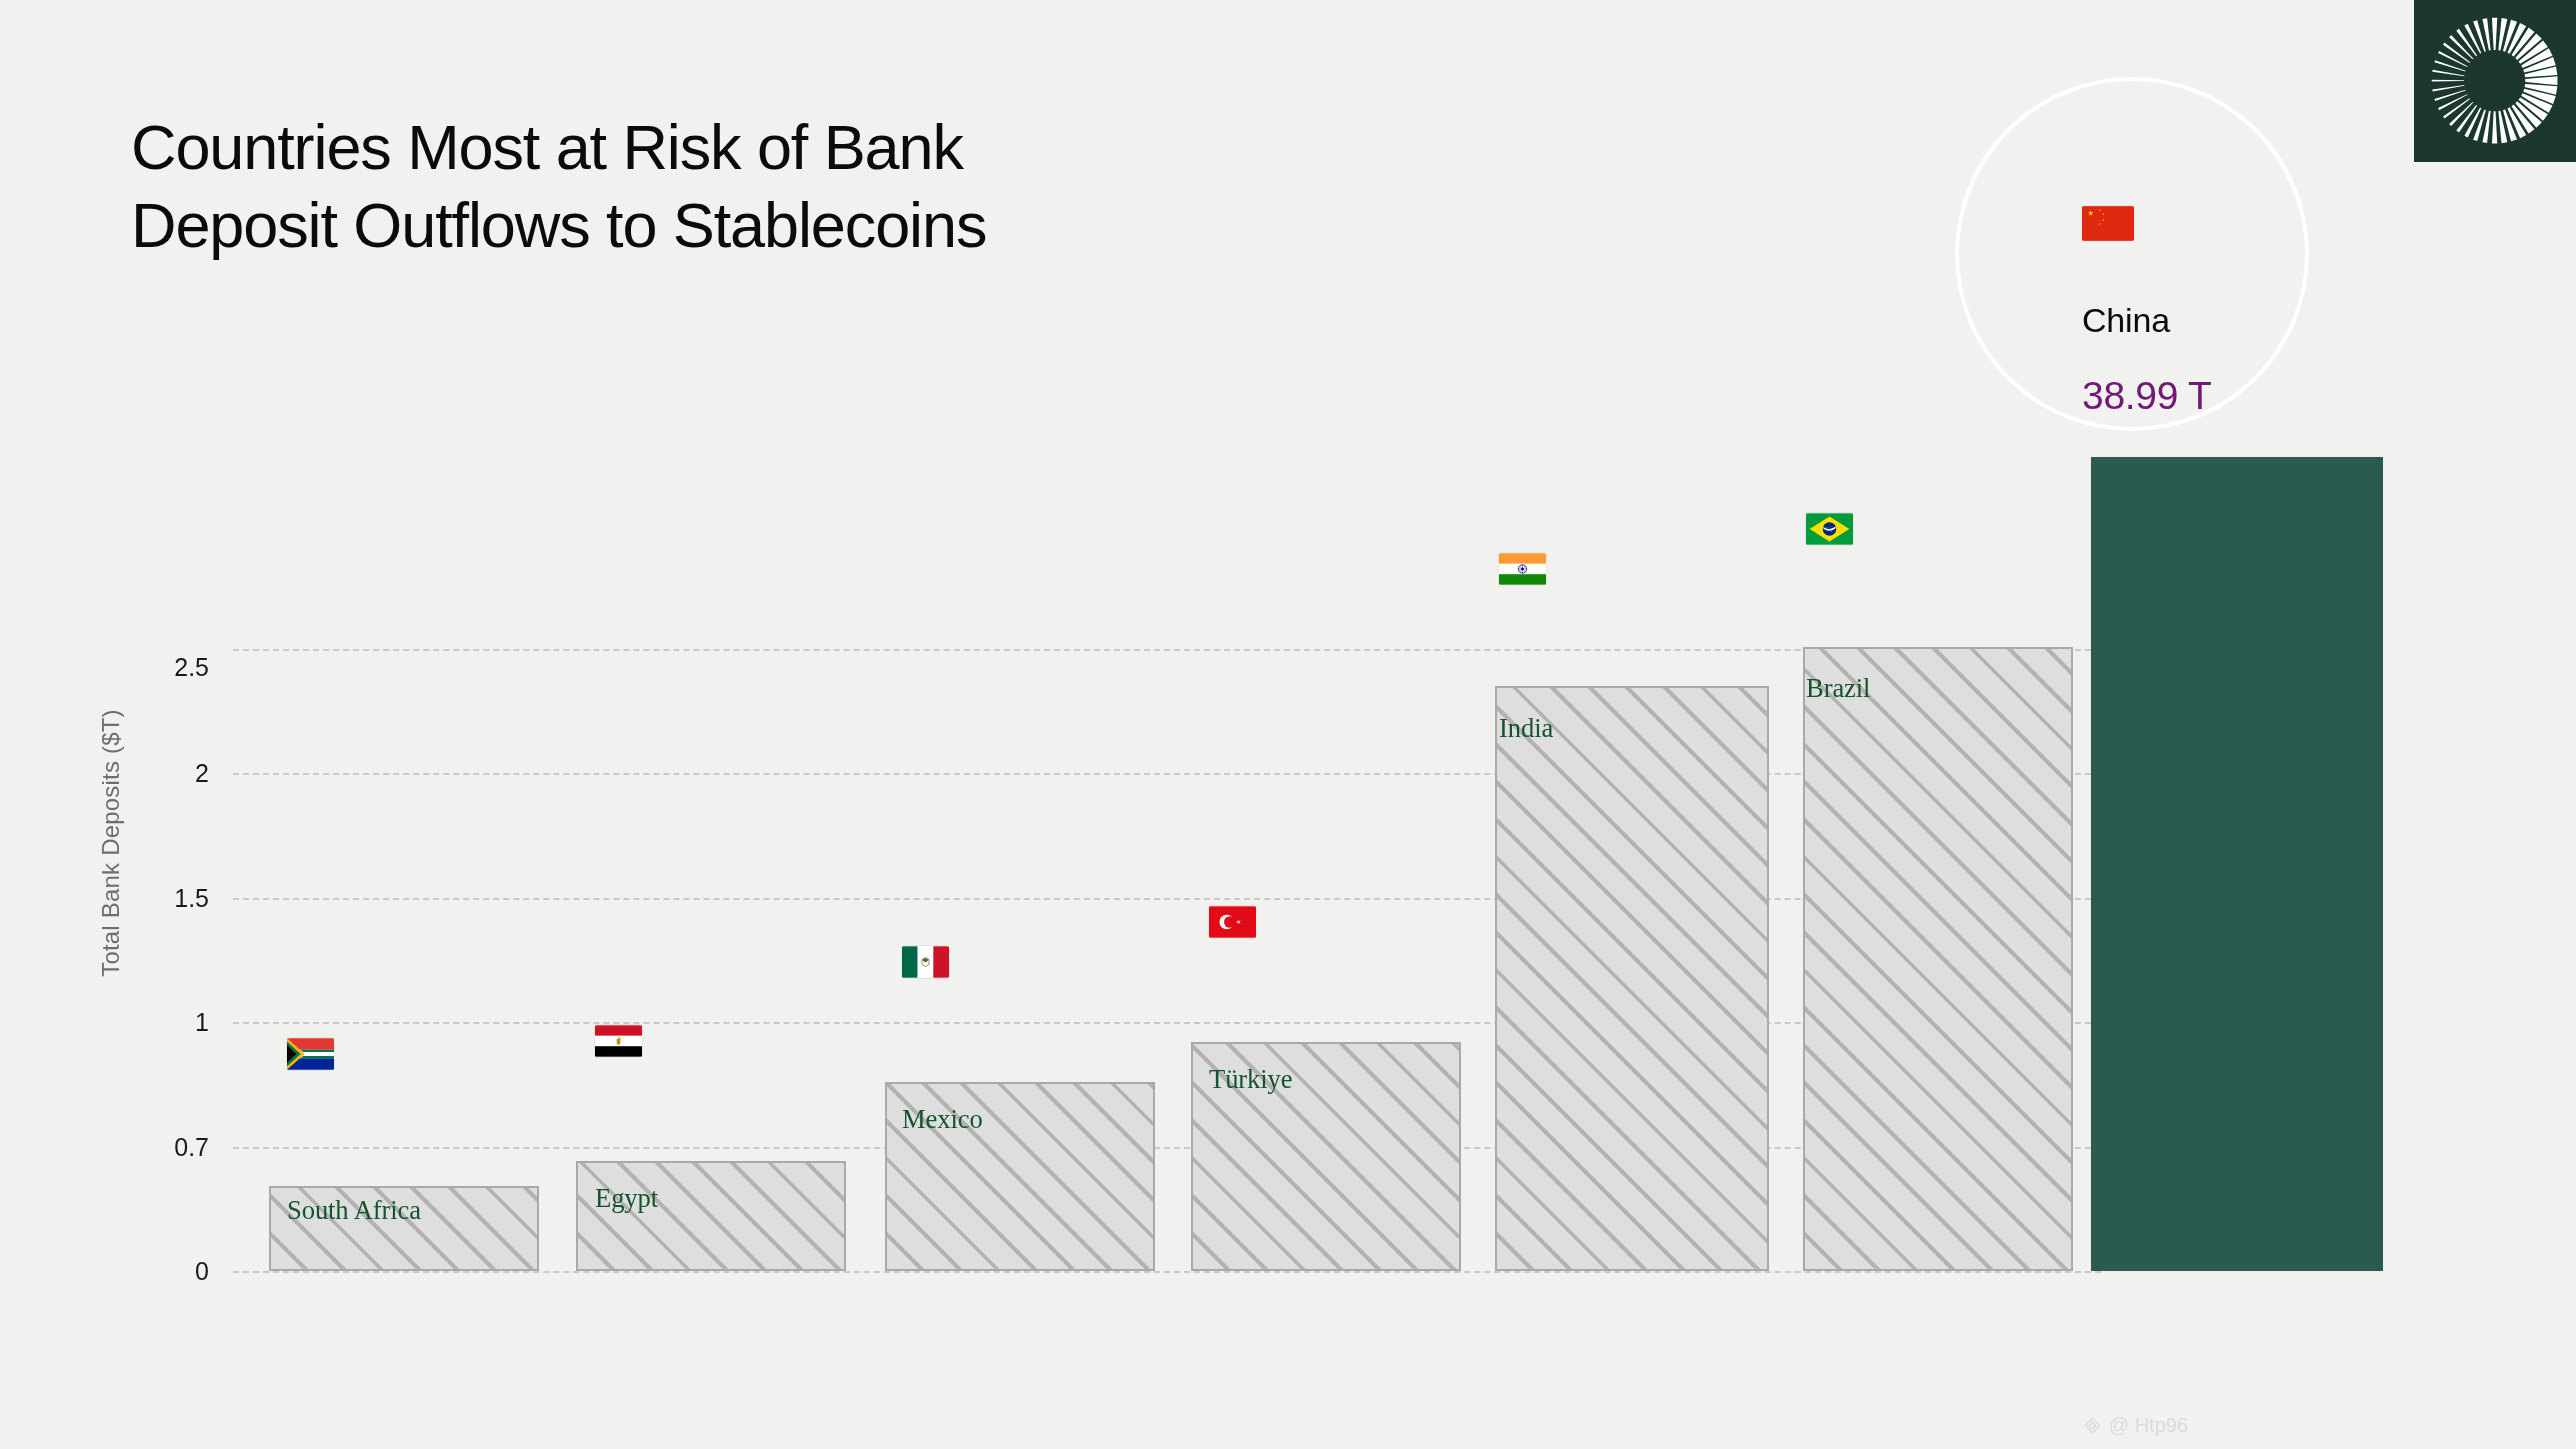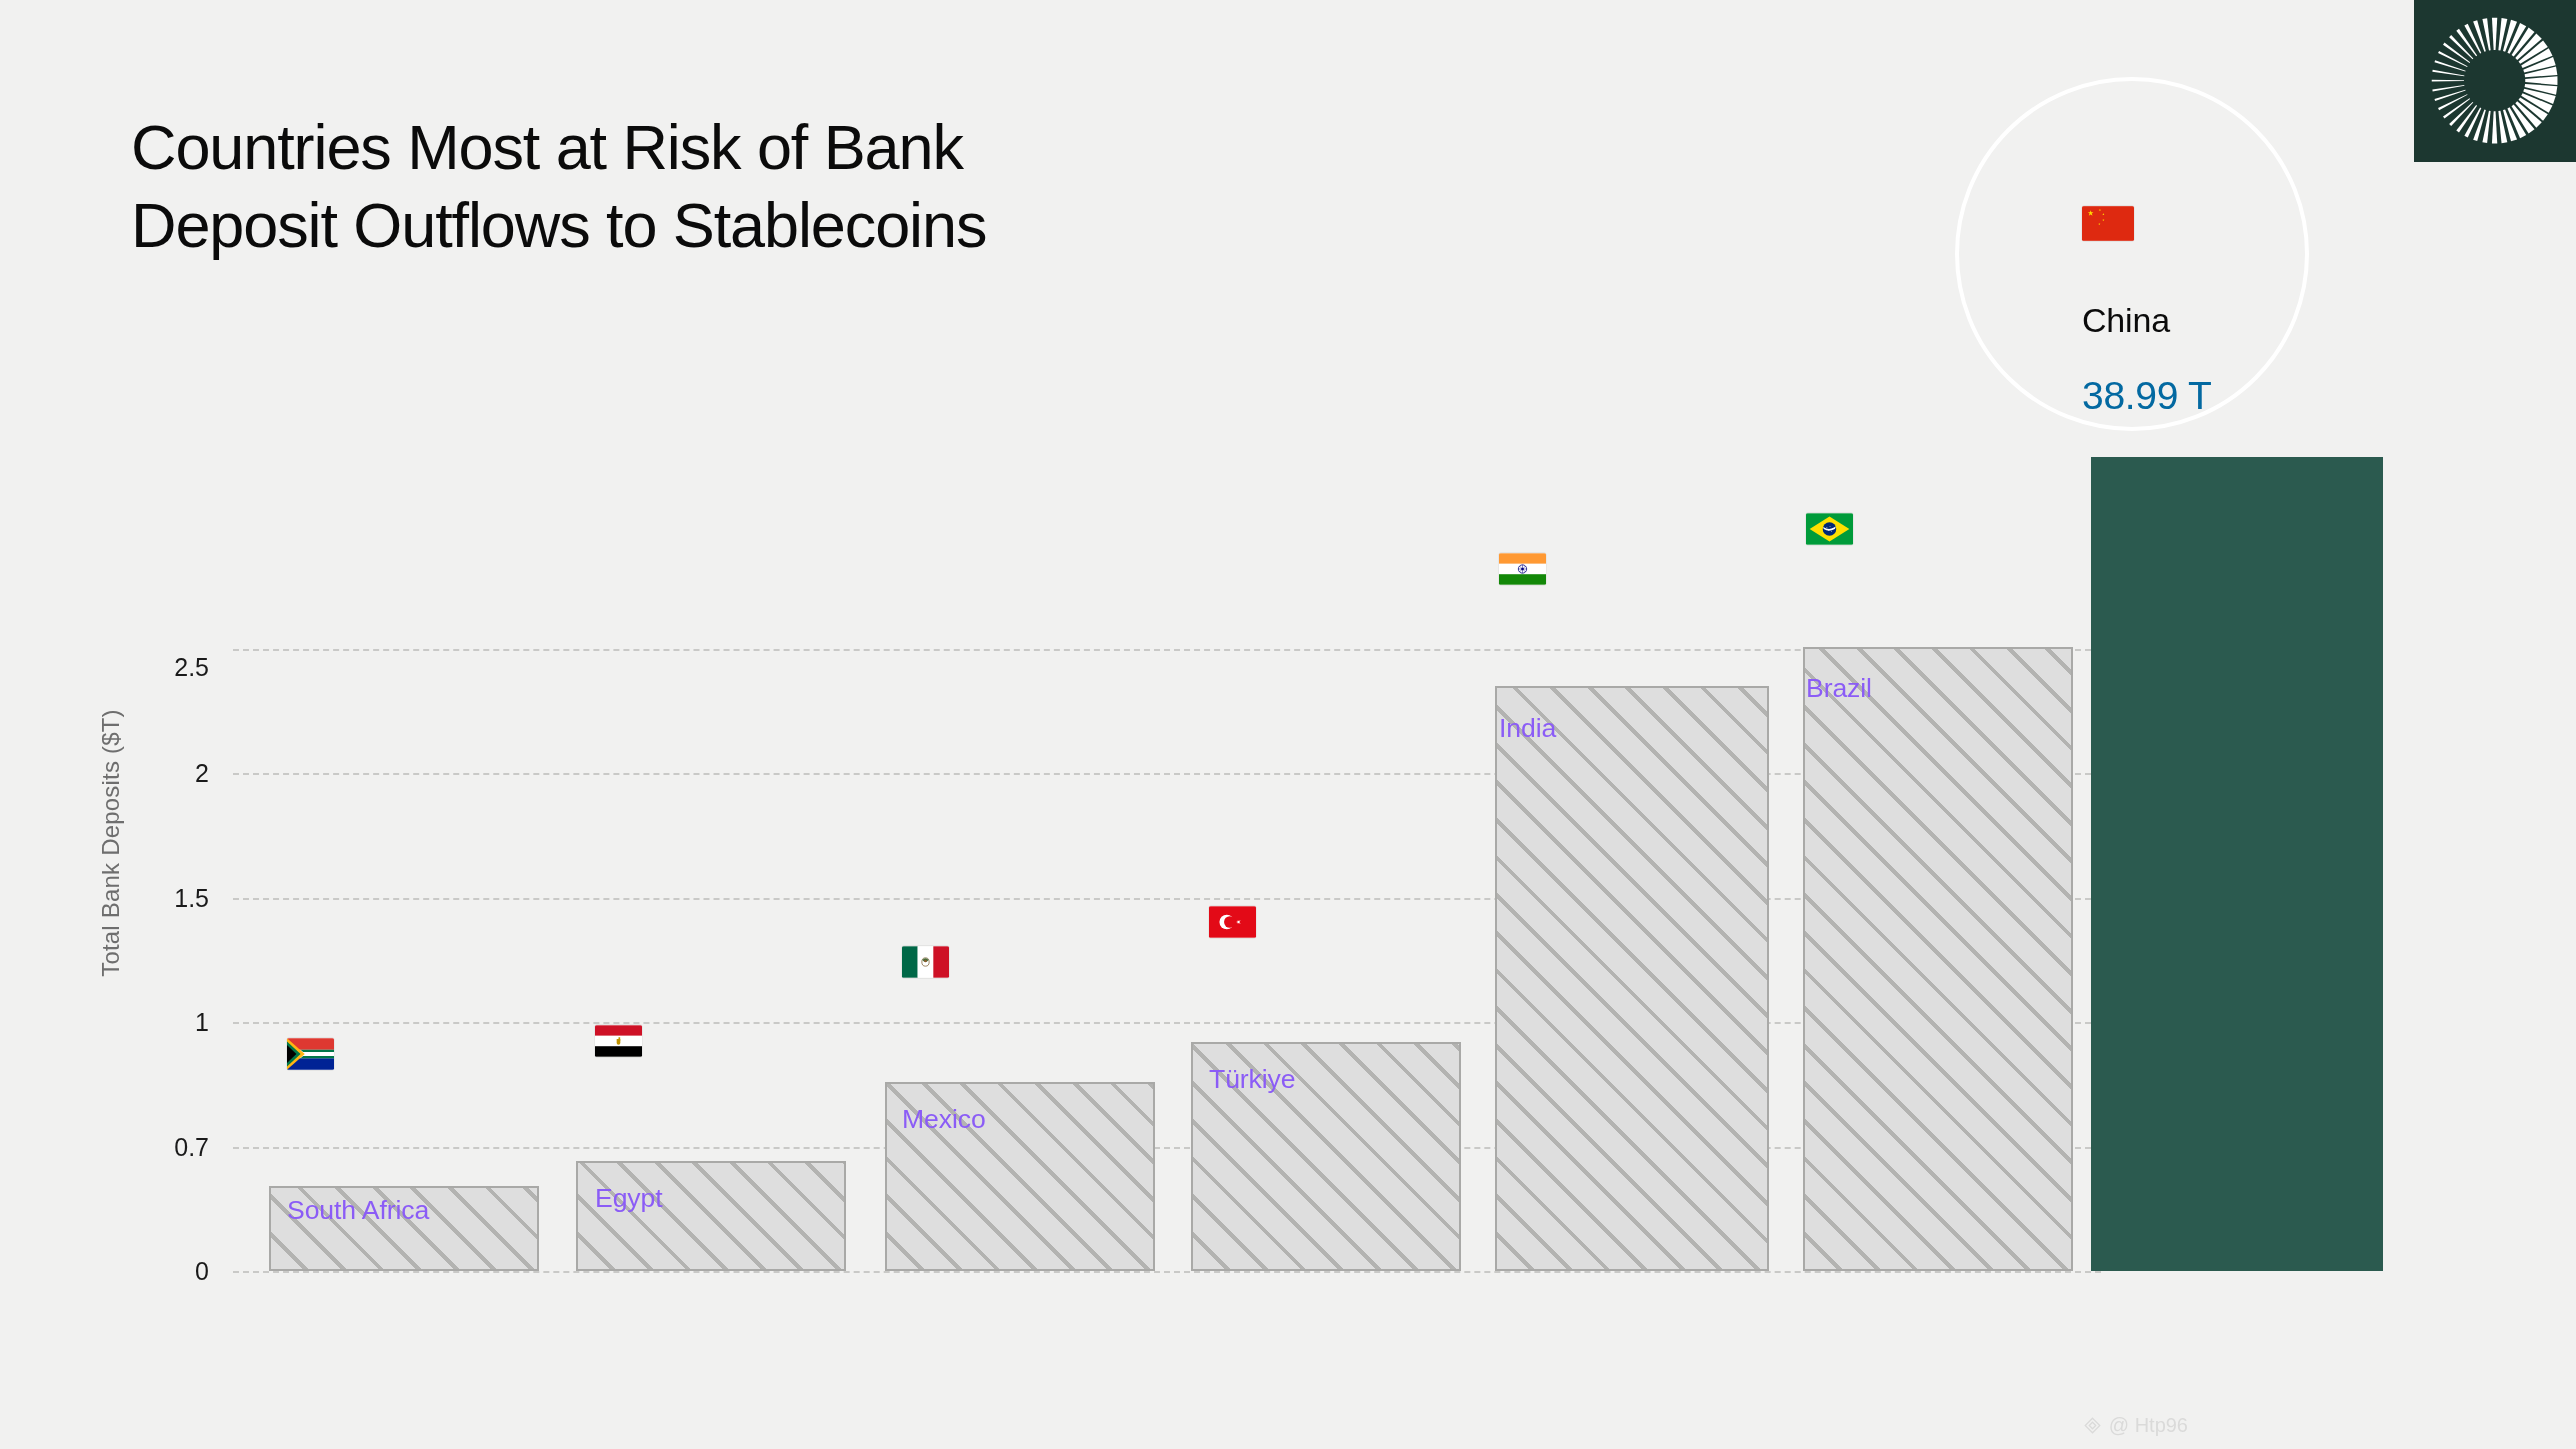--- a/index.html
+++ b/index.html
@@ -90,23 +90,24 @@
     border-radius: 1.6px;
     box-shadow: 0 0 0 0.4px rgba(0,0,0,.10);
   }
   .flag > svg { display: block; width: 47px; height: 32px; }
   .flag.big { width: 52px; height: 35px; }
   .flag.big > svg { width: 52px; height: 35px; }
 
   .catlabel {
     position: absolute;
     font-size: 26.6px;
-    color: #8b5cf6;
+    color: #14532d;
     letter-spacing: -0.1px;
     white-space: nowrap;
+    font-family: Liberation Serif, serif;
   }
 
   
   #callout-ring {
     position: absolute;
     left: 1955px; top: 77px;
     width: 354px; height: 354px;
     border: 4px solid #ffffff;
     border-radius: 50%;
     box-sizing: border-box;
@@ -118,21 +119,21 @@
     left: 2082px; top: 301px;
     font-size: 34px;
     color: #0b0b0b;
     letter-spacing: -0.2px;
     white-space: nowrap;
   }
   #callout-value {
     position: absolute;
     left: 2082px; top: 374px;
     font-size: 39px;
-    color: #0369a1;
+    color: #701a75;
     letter-spacing: -0.3px;
     white-space: nowrap;
   }
 
   
   #logo-box {
     position: absolute;
     left: 2414px; top: 0;
     width: 162px; height: 162px;
     background: #1c3730;

